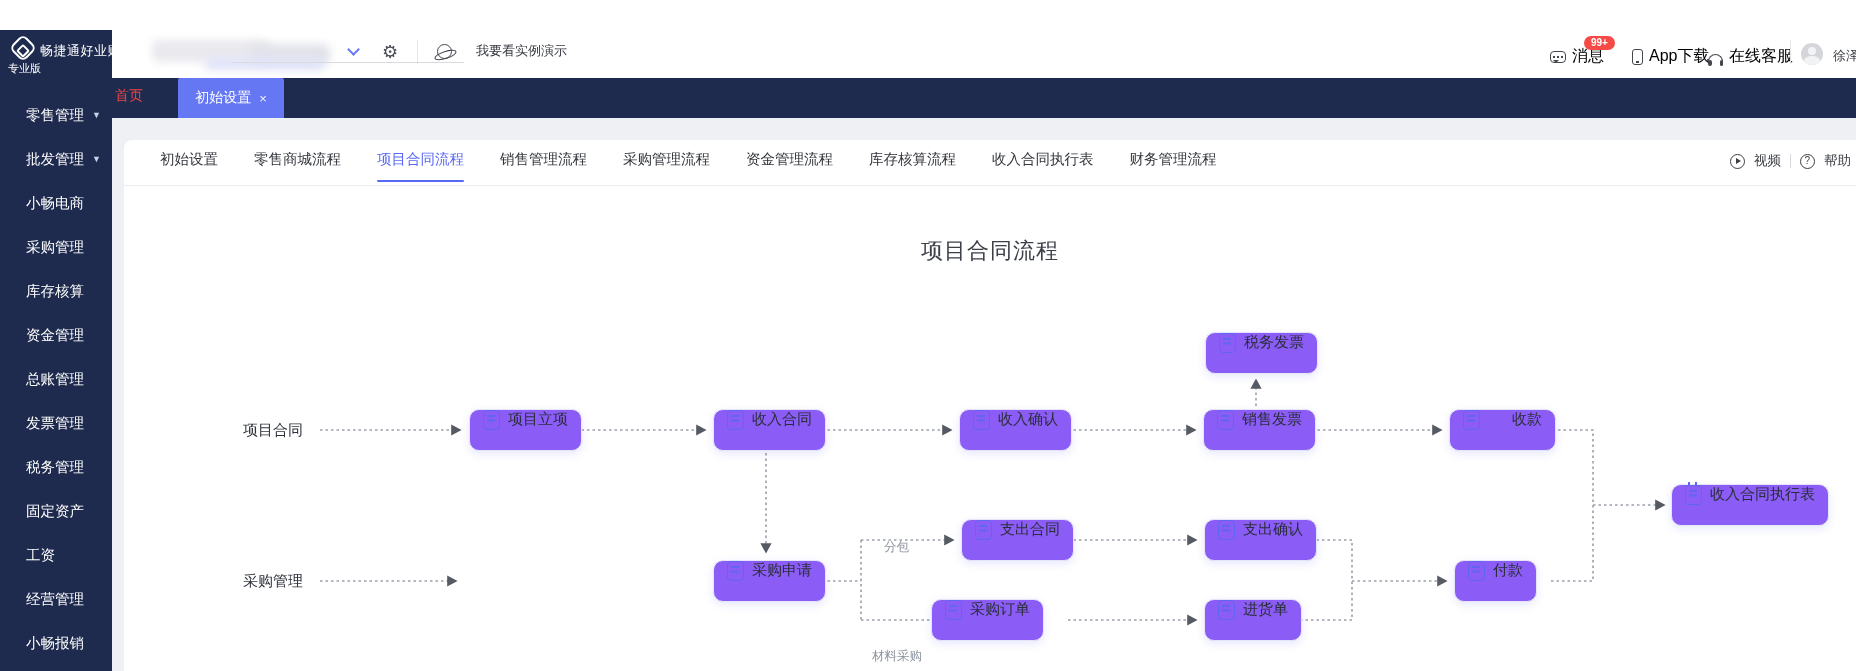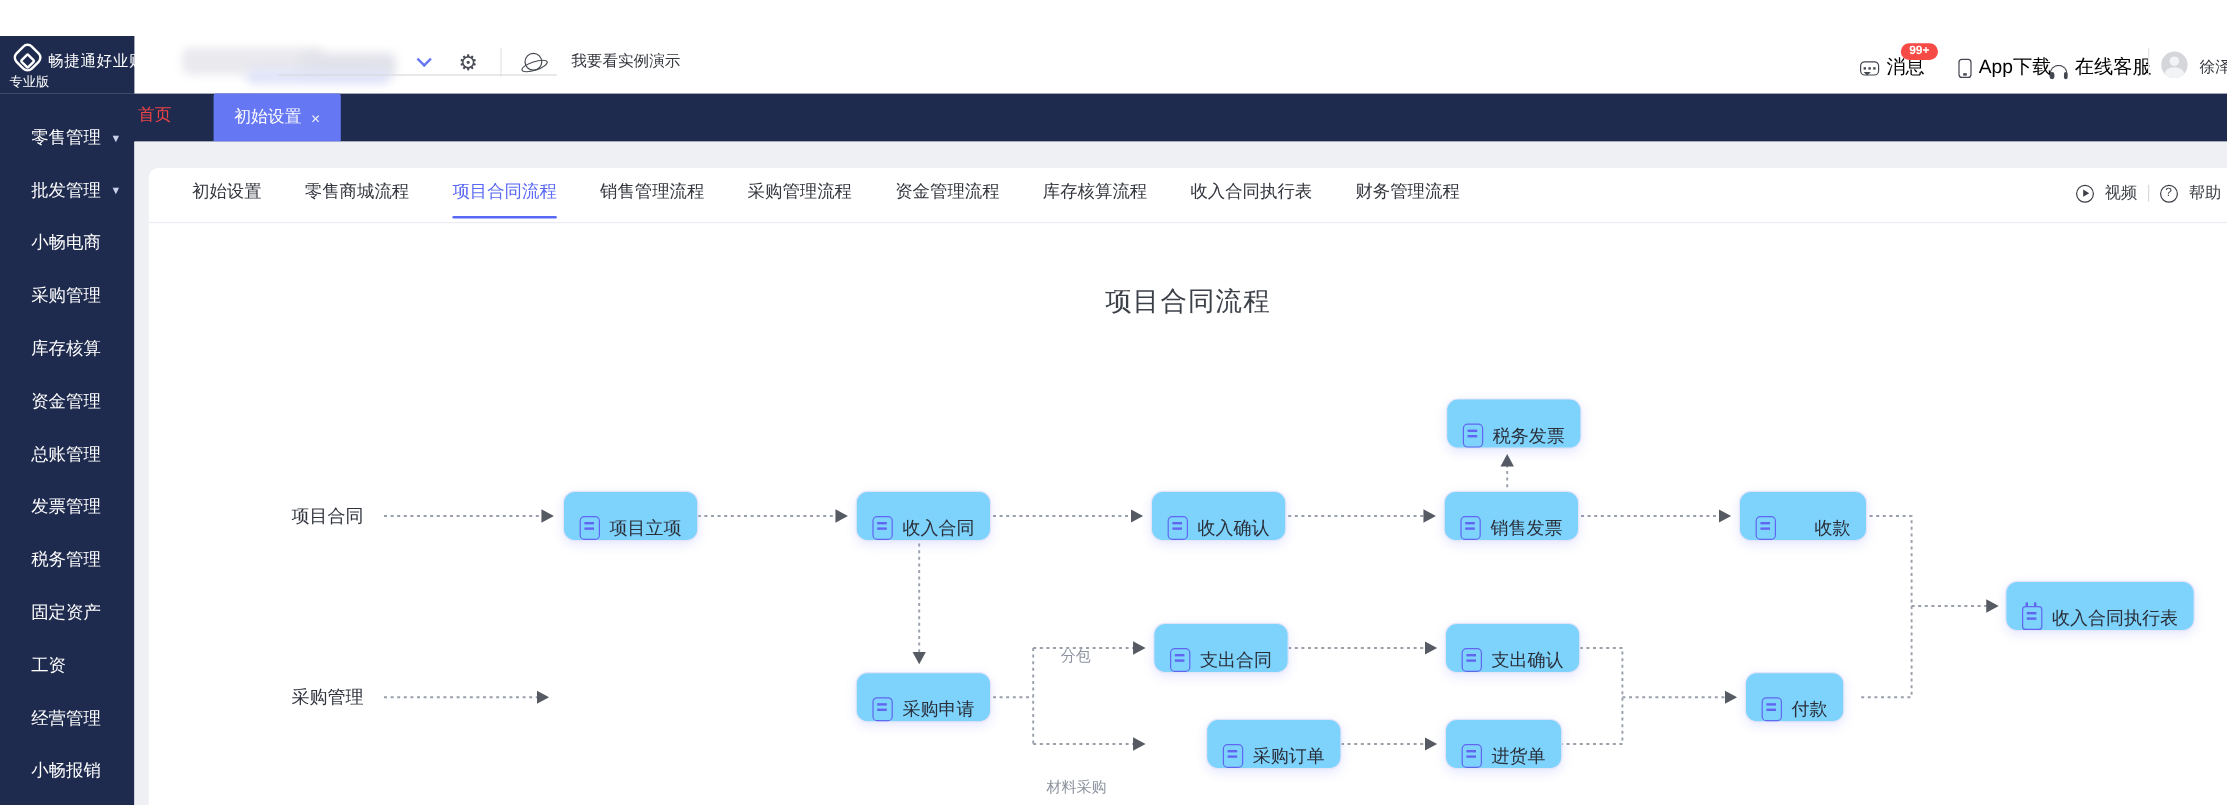--- a/index.html
+++ b/index.html
@@ -83,21 +83,21 @@
   .play-tri::after{content:"";position:absolute;left:5px;top:3.5px;border:3px solid transparent;border-left:5px solid #3c3f45;}
   .q-mark::after{content:"?";position:absolute;left:0;top:0;width:12.5px;height:12.5px;font-size:10px;display:flex;align-items:center;justify-content:center;}
   .hz-div{width:1px;height:14px;background:#d9d9de;}
 
   .flow-title{position:absolute;left:0;top:96px;width:1732px;text-align:center;font-size:22px;color:#3c4049;font-weight:500;letter-spacing:1px;}
 
   
   .flow-layer{position:absolute;left:0;top:0;width:1856px;height:671px;pointer-events:none;}
   .row-label{position:absolute;font-size:15px;color:#2e323b;font-weight:500;white-space:nowrap;}
   .branch-label{position:absolute;font-size:12.5px;color:#8d939e;white-space:nowrap;margin-top:21px;}
-  .node{position:absolute;height:42px;background:#7dd3fc;border:1px solid #e4e5f9;border-radius:10px;box-shadow:0 3px 9px rgba(100,110,240,.16);display:flex;align-items:flex-end;gap:8px;padding:0 13px;font-size:15px;color:#2a2e39;pointer-events:auto;cursor:pointer;white-space:nowrap;}
+  .node{position:absolute;height:42px;background:#8b5cf6;border:1px solid #e4e5f9;border-radius:10px;box-shadow:0 3px 9px rgba(100,110,240,.16);display:flex;align-items:flex-start;gap:8px;padding:0 13px;font-size:15px;color:#2a2e39;pointer-events:auto;cursor:pointer;white-space:nowrap;}
   .nicon{position:relative;width:17px;height:20px;border:1.7px solid var(--purple);border-radius:4px;flex:none;}
   .nicon::before{content:"";position:absolute;left:2.5px;top:4px;width:8px;height:1.8px;background:var(--purple);box-shadow:0 4.5px 0 var(--purple);}
   .nicon.cal{border-radius:3px;}
   .nicon.cal::after{content:"";position:absolute;left:2px;top:-4px;width:2px;height:3px;background:var(--purple);box-shadow:7px 0 0 var(--purple);}
   svg.connectors{position:absolute;left:0;top:0;pointer-events:none;}
 </style>
 </head>
 <body>
 
 <div class="stage">
@@ -286,21 +286,21 @@
       <span>采购申请</span>
     </div>
     <div class="node" style="left:961px;top:519px;">
       <span class="nicon"></span>
       <span>支出合同</span>
     </div>
     <div class="node" style="left:1204px;top:519px;">
       <span class="nicon"></span>
       <span>支出确认</span>
     </div>
-    <div class="node" style="left:1005px;top:599px;">
+    <div class="node" style="left:931px;top:599px;">
       <span class="nicon"></span>
       <span>采购订单</span>
     </div>
     <div class="node" style="left:1204px;top:599px;">
       <span class="nicon"></span>
       <span>进货单</span>
     </div>
     <div class="node" style="left:1454px;top:560px;">
       <span class="nicon"></span>
       <span>付款</span>

